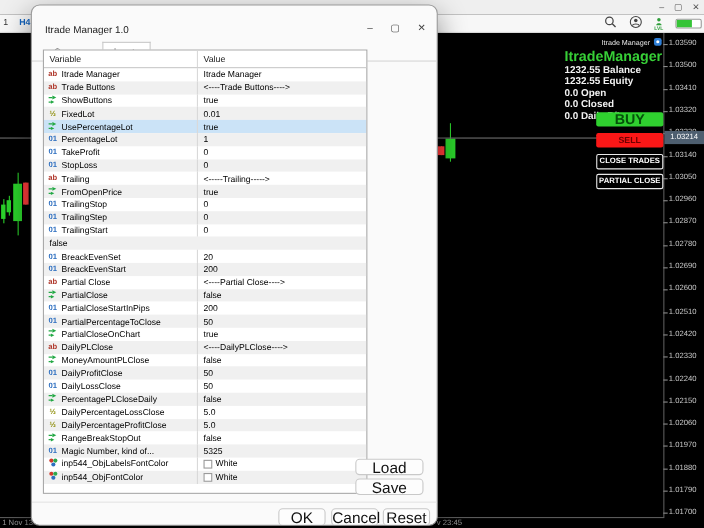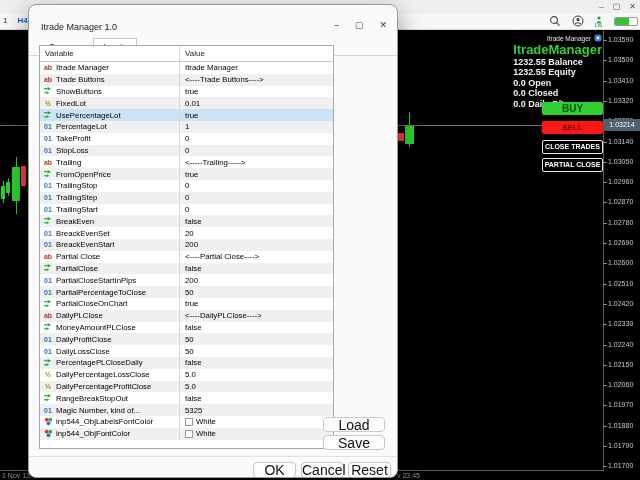--- a/index.html
+++ b/index.html
@@ -32,21 +32,21 @@
   .candle-wick { position:absolute; width:1px; z-index:1; }
   .time-label { position:absolute; top:472px; font-size:7px; color:#9a9a9a; z-index:1; }
 
   
   .panel { position:absolute; right:38px; top:34px; text-align:left; z-index:2; }
   .panel-watermark { font-size:6.5px; color:#e6e6e6; display:flex; justify-content:flex-end; align-items:center; gap:3px; }
   .panel-title { font-size:13px; font-weight:bold; color:#37cf37; line-height:14px; }
   .panel-stat { font-size:9px; font-weight:bold; color:#f2f2f2; line-height:10.4px; white-space:nowrap; }
   .panel-btns { position:absolute; right:37px; top:102px; width:61px; z-index:2; }
   .panel-btn { width:61px; text-align:center; font-weight:bold; border-radius:2px; cursor:pointer; }
-  .pb-buy  { background:#2fd02f; color:#05500a; font-size:10px; height:13px; line-height:13px; margin-bottom:6px; }
+  .pb-buy  { background:#2fd02f; color:#05500a; font-size:13px; height:13px; line-height:13px; margin-bottom:6px; }
   .pb-sell { background:#fb1717; color:#700000; font-size:8px; height:13px; line-height:13px; margin-bottom:6px; }
   .pb-line { background:#000; border:1px solid #e8e8e8; color:#fff; font-size:7px; height:14px; line-height:12px; margin-bottom:4px; }
 
   
   .dialog { position:absolute; left:28px; top:4px; width:370px; height:474px; background:#fafafa;
             border:1px solid #9a9a9a; border-radius:8px; box-shadow:0 10px 26px rgba(0,0,0,.45);
             z-index:10; overflow:hidden; }
   .dlg-titlebar { position:relative; height:22px;margin-top:11px; }
   .dlg-title { position:absolute; left:12px; top:6px; font-size:9px; color:#1a1a1a; }
   .dlg-controls { position:absolute; right:10px; top:4px; display:flex; gap:16px; font-size:9px; color:#444; }
@@ -362,29 +362,20 @@
           <div class="pt-row">
             <div class="pt-name">
               <span class="ic ic-i">01</span>
               <span class="nm">TrailingStart</span>
             </div>
             <div class="pt-value">
               <span class="vl">0</span>
             </div>
           </div>
           <div class="pt-row stripe">
-            <div class="pt-name">
-              <span class="ic"><svg width="9" height="9" viewBox="0 0 10 10">
-                  <path d="M0 3 H4" stroke="#22a844" stroke-width="1.3" fill="none"></path>
-                  <path d="M4 1 L8 3 L4 5 Z" fill="#22a844"></path>
-                  <path d="M0 7.5 H2.5" stroke="#22a844" stroke-width="1.3" fill="none"></path>
-                  <path d="M2.5 5.8 L6 7.5 L2.5 9.2 Z" fill="#22a844"></path>
-                </svg></span>
-              <span class="nm">BreakEven</span>
-            </div>
             <div class="pt-value">
               <span class="vl">false</span>
             </div>
           </div>
           <div class="pt-row">
             <div class="pt-name">
               <span class="ic ic-i">01</span>
               <span class="nm">BreackEvenSet</span>
             </div>
             <div class="pt-value">

